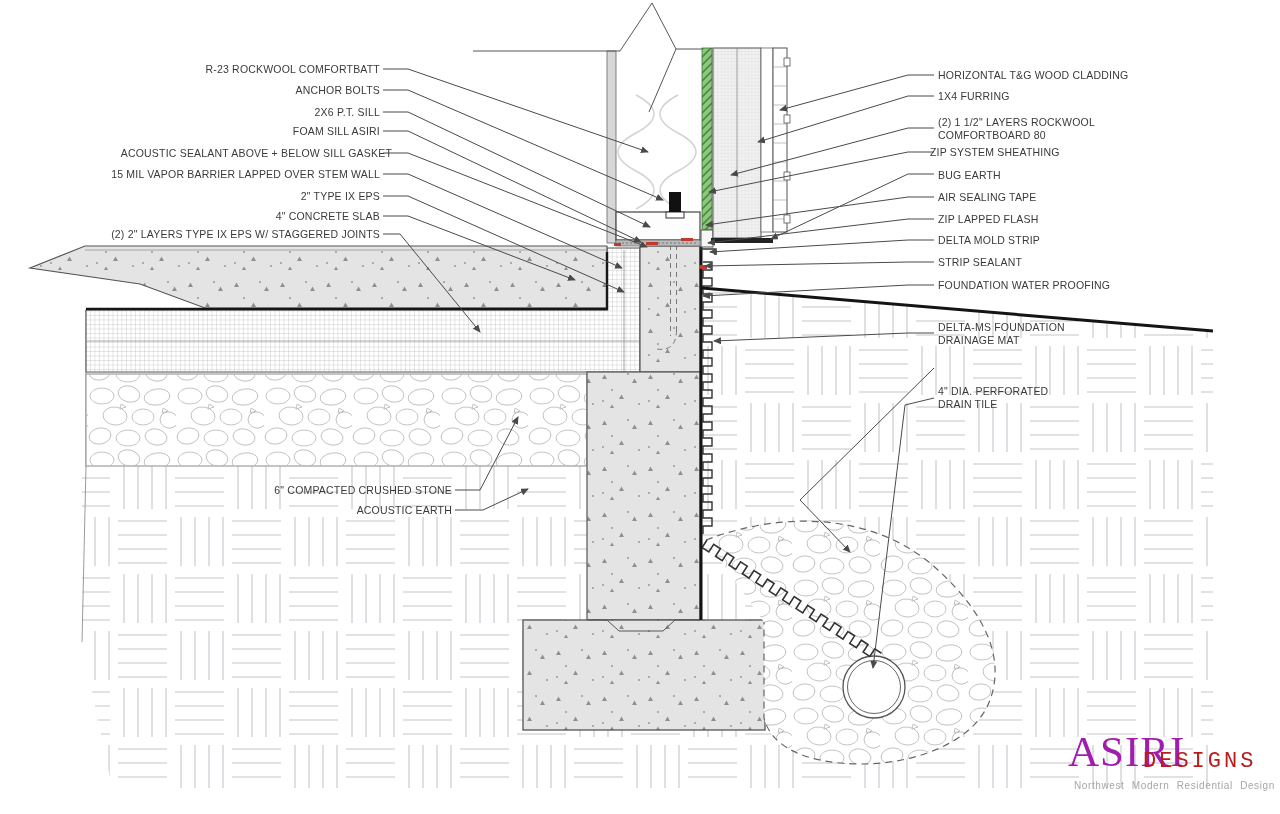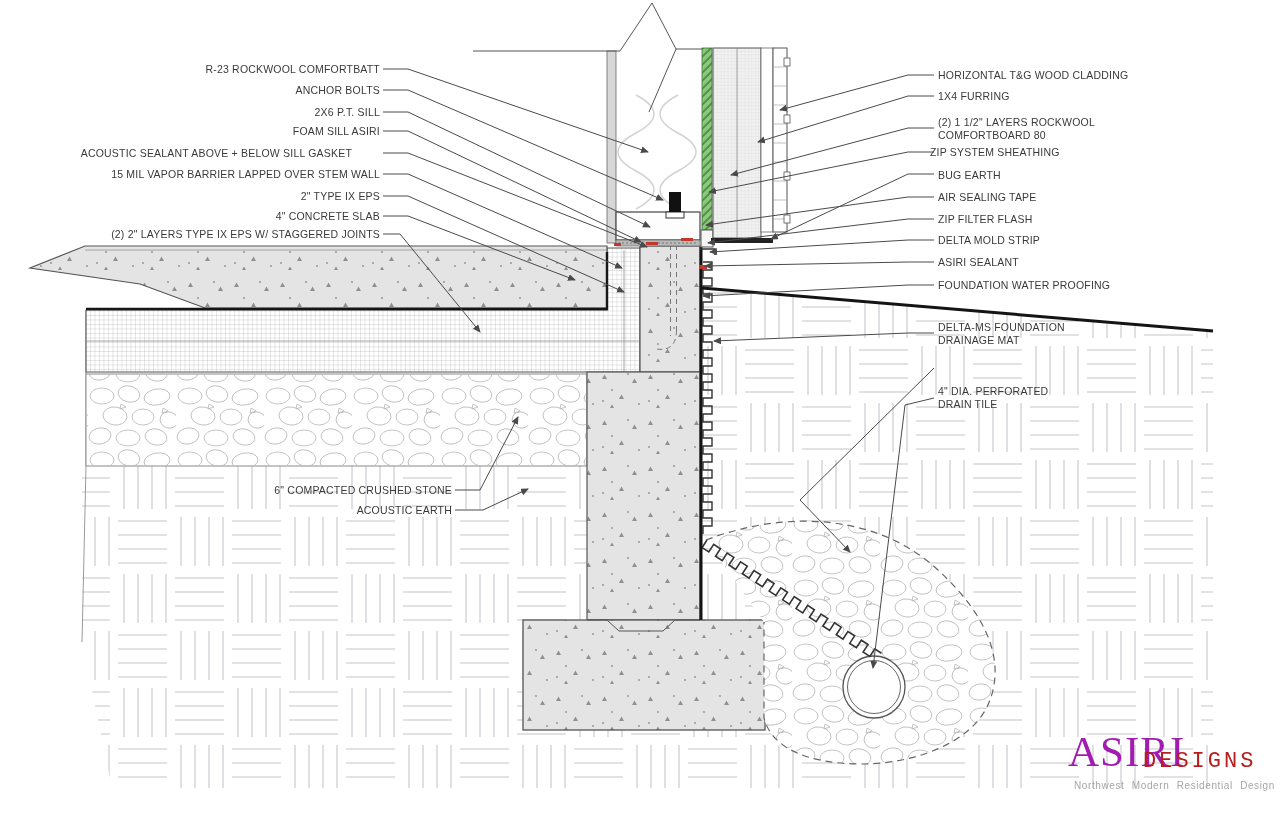--- a/index.html
+++ b/index.html
@@ -202,38 +202,38 @@
     <path d="M934 333 L908 333 L714 341" marker-end="url(#arr)"></path>
     <path d="M934 368 L800 500 L850 552" marker-end="url(#arr)"></path>
     <path d="M934 398 L905 405 L873 668" marker-end="url(#arr)"></path>
   </g>
 </svg>
 
 <div class="lbl r" style="right:900px;top:63px">R-23 ROCKWOOL COMFORTBATT</div>
 <div class="lbl r" style="right:900px;top:84px">ANCHOR BOLTS</div>
 <div class="lbl r" style="right:900px;top:106px">2X6 P.T. SILL</div>
 <div class="lbl r" style="right:900px;top:125px">FOAM SILL ASIRI</div>
-<div class="lbl r" style="right:928px;top:147px">ACOUSTIC SEALANT ABOVE + BELOW SILL GASKET</div>
+<div class="lbl r" style="right:888px;top:147px">ACOUSTIC SEALANT ABOVE + BELOW SILL GASKET</div>
 <div class="lbl r" style="right:900px;top:168px">15 MIL VAPOR BARRIER LAPPED OVER STEM WALL</div>
 <div class="lbl r" style="right:900px;top:190px">2" TYPE IX EPS</div>
 <div class="lbl r" style="right:900px;top:210px">4" CONCRETE SLAB</div>
 <div class="lbl r" style="right:900px;top:228px">(2) 2" LAYERS TYPE IX EPS W/ STAGGERED JOINTS</div>
 
 <div class="lbl r" style="right:828px;top:484px">6" COMPACTED CRUSHED STONE</div>
 <div class="lbl r" style="right:828px;top:504px">ACOUSTIC EARTH</div>
 
 <div class="lbl" style="left:938px;top:69px">HORIZONTAL T&amp;G WOOD CLADDING</div>
 <div class="lbl" style="left:938px;top:90px">1X4 FURRING</div>
 <div class="lbl wrap" style="left:938px;top:116px;width:162px">(2) 1 1/2" LAYERS ROCKWOOL COMFORTBOARD 80</div>
 <div class="lbl" style="left:930px;top:146px">ZIP SYSTEM SHEATHING</div>
 <div class="lbl" style="left:938px;top:169px">BUG EARTH</div>
 <div class="lbl" style="left:938px;top:191px">AIR SEALING TAPE</div>
-<div class="lbl" style="left:938px;top:213px">ZIP FILTER FLASH</div>
+<div class="lbl" style="left:938px;top:213px">ZIP LAPPED FLASH</div>
 <div class="lbl" style="left:938px;top:234px">DELTA MOLD STRIP</div>
-<div class="lbl" style="left:938px;top:256px">ASIRI SEALANT</div>
+<div class="lbl" style="left:938px;top:256px">STRIP SEALANT</div>
 <div class="lbl" style="left:938px;top:279px">FOUNDATION WATER PROOFING</div>
 <div class="lbl wrap" style="left:938px;top:321px;width:132px">DELTA-MS FOUNDATION DRAINAGE MAT</div>
 <div class="lbl wrap" style="left:938px;top:385px;width:116px">4" DIA. PERFORATED DRAIN TILE</div>
 
 <div>
   <div class="logo-brand">ASIRI</div>
   <div class="logo-suffix">DESIGNS</div>
   <div class="logo-tagline">Northwest Modern Residential Design</div>
 </div>
 

